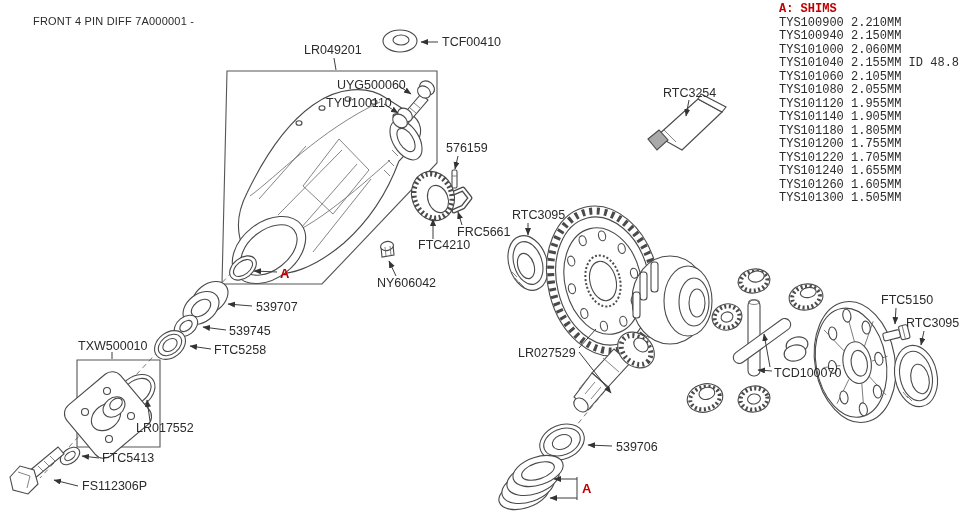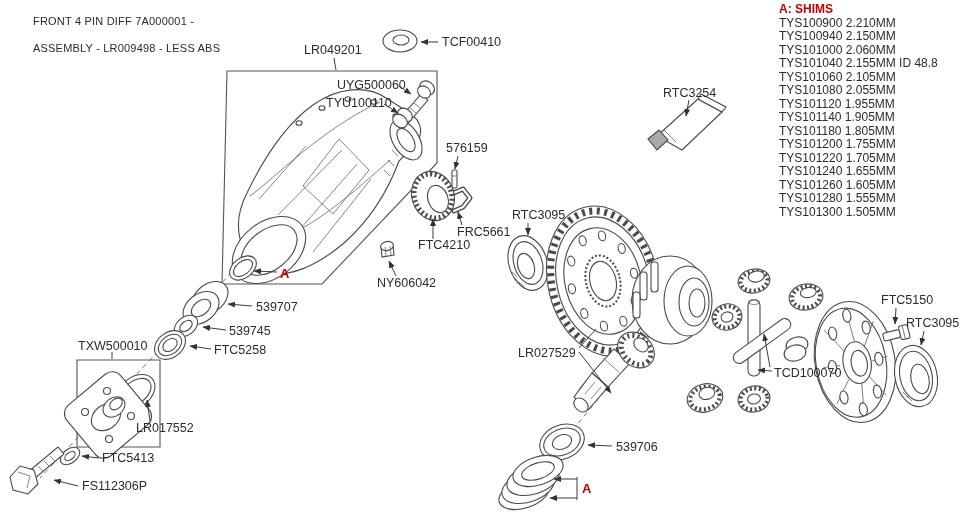--- a/index.html
+++ b/index.html
@@ -1,60 +1,58 @@
 <!DOCTYPE html>
 <html style="--accent: #c00000; --ink: #2b2b2b; --line: #4a4a4a;"><head>
 <meta charset="utf-8">
 <style>
   html,body{margin:0;padding:0;background:#fff;}
   #stage{position:relative;width:965px;height:519px;background:#fff;overflow:hidden;
          font-family:"Liberation Sans", sans-serif;color:var(--ink,#2b2b2b);}
   .title{position:absolute;left:33px;top:8px;font-size:11px;line-height:27px;
          letter-spacing:.2px;color:var(--ink,#2b2b2b);white-space:nowrap;}
-  .shims{position:absolute;left:779px;top:3px;font-size:12px;line-height:13.5px;white-space:nowrap;}
+  .shims{position:absolute;left:779px;top:3px;font-size:12px;line-height:13.5px;white-space:nowrap;font-family:Liberation Mono, monospace;}
   .shims .heading{color:var(--accent,#c00000);font-weight:bold;}
   .shim-line{color:var(--ink,#2b2b2b);}
   svg{position:absolute;left:0;top:0;}
   .ln{stroke:var(--line,#4a4a4a);stroke-width:1.1;fill:none;}
   .ln2{stroke:var(--line,#4a4a4a);stroke-width:1.1;fill:#fff;}
   .thin{stroke:#666;stroke-width:.8;fill:none;}
   .dash{stroke:#777;stroke-width:1;fill:none;stroke-dasharray:5 4;}
   .box{stroke:#555;stroke-width:1.1;fill:none;}
   .teeth{fill:none;stroke:#4a4a4a;}
   .lbl{font:12.5px "Liberation Sans", sans-serif;fill:var(--ink,#2b2b2b);}
   .lblred{font:bold 13px "Liberation Sans", sans-serif;fill:var(--accent,#c00000);}
   .leader{stroke:#3d3d3d;stroke-width:1;fill:none;}
 </style>
 </head>
 <body>
 
 <div id="stage">
 
   <div class="title">
     <div>FRONT 4 PIN DIFF 7A000001 -</div>
-    <div>ASSEMBLY - LR009498 - LESS ABS</div>
   </div>
 
   <div class="shims">
     <div class="heading">A: SHIMS</div>
     <div>
         <div class="shim-line">TYS100900 2.210MM</div>
         <div class="shim-line">TYS100940 2.150MM</div>
         <div class="shim-line">TYS101000 2.060MM</div>
         <div class="shim-line">TYS101040 2.155MM ID 48.8</div>
         <div class="shim-line">TYS101060 2.105MM</div>
         <div class="shim-line">TYS101080 2.055MM</div>
         <div class="shim-line">TYS101120 1.955MM</div>
         <div class="shim-line">TYS101140 1.905MM</div>
         <div class="shim-line">TYS101180 1.805MM</div>
         <div class="shim-line">TYS101200 1.755MM</div>
         <div class="shim-line">TYS101220 1.705MM</div>
         <div class="shim-line">TYS101240 1.655MM</div>
         <div class="shim-line">TYS101260 1.605MM</div>
-        <div class="shim-line">TYS101280 1.555MM</div>
         <div class="shim-line">TYS101300 1.505MM</div>
       </div>
   </div>
 
   <svg width="965" height="519" viewBox="0 0 965 519">
     <defs>
       <marker id="arr" markerWidth="8" markerHeight="7" refX="7" refY="3" orient="auto" markerUnits="userSpaceOnUse">
         <path d="M0,0 L7.5,3 L0,6 Z" fill="#333"></path>
       </marker>
     </defs>

